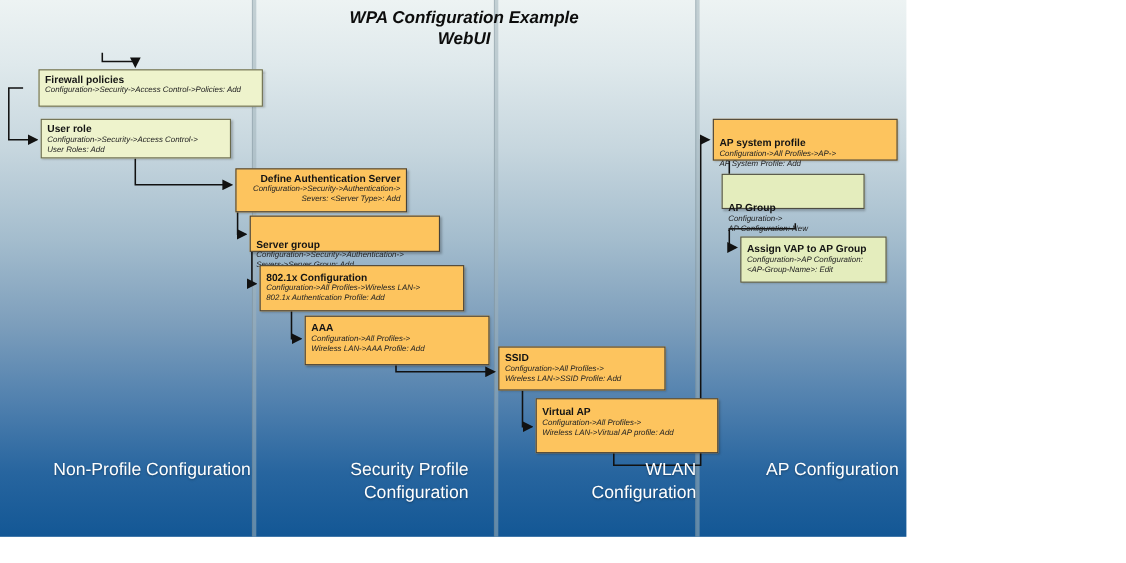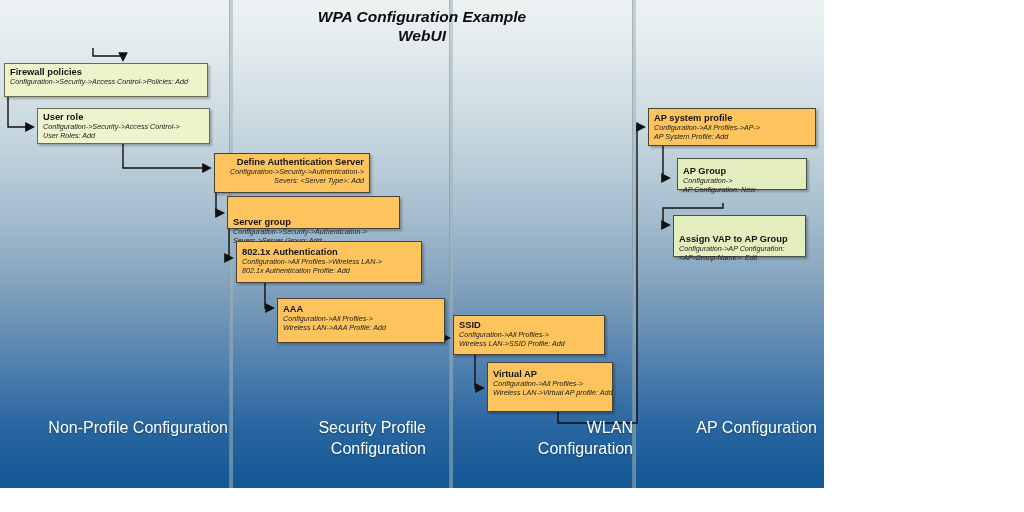--- a/index.html
+++ b/index.html
@@ -97,21 +97,21 @@
         <polyline points="723,203 723,208 663,208 663,225 669,225" marker-end="url(#arr)"></polyline>
       </g>
     </svg>
 
     <div class="diagram-title">
       <div>WPA Configuration Example</div>
       <div>WebUI</div>
     </div>
 
 
-    <div class="node green" style="left:4px;top:63px;width:204px;height:34px;">
+    <div class="node green" style="left:35px;top:63px;width:204px;height:34px;">
       <div class="nt">Firewall policies</div>
       <div class="ns">Configuration-&gt;Security-&gt;Access Control-&gt;Policies: Add</div>
     </div>
 
     <div class="node green" style="left:37px;top:108px;width:173px;height:36px;">
       <div class="nt">User role</div>
       <div class="ns">Configuration-&gt;Security-&gt;Access Control-&gt;</div>
       <div class="ns">User Roles: Add</div>
     </div>
 
@@ -121,56 +121,56 @@
       <div class="ns">Severs: &lt;Server Type&gt;: Add</div>
     </div>
 
     <div class="node orange" style="left:227px;top:196px;width:173px;height:33px;padding-top:20px;">
       <div class="nt">Server group</div>
       <div class="ns">Configuration-&gt;Security-&gt;Authentication-&gt;</div>
       <div class="ns">Severs-&gt;Server Group: Add</div>
     </div>
 
     <div class="node orange" style="left:236px;top:241px;width:186px;height:42px;padding-top:5px;">
-      <div class="nt">802.1x Authentication</div>
+      <div class="nt">802.1x Configuration</div>
       <div class="ns">Configuration-&gt;All Profiles-&gt;Wireless LAN-&gt;</div>
       <div class="ns">802.1x Authentication Profile: Add</div>
     </div>
 
-    <div class="node orange" style="left:277px;top:298px;width:168px;height:45px;padding-top:5px;">
+    <div class="node orange" style="left:277px;top:287px;width:168px;height:45px;padding-top:5px;">
       <div class="nt">AAA</div>
       <div class="ns">Configuration-&gt;All Profiles-&gt;</div>
       <div class="ns">Wireless LAN-&gt;AAA Profile: Add</div>
     </div>
 
     <div class="node orange" style="left:453px;top:315px;width:152px;height:40px;padding-top:4px;">
       <div class="nt">SSID</div>
       <div class="ns">Configuration-&gt;All Profiles-&gt;</div>
       <div class="ns">Wireless LAN-&gt;SSID Profile: Add</div>
     </div>
 
-    <div class="node orange vap-pad" style="left:487px;top:362px;width:126px;height:50px;">
+    <div class="node orange vap-pad" style="left:487px;top:362px;width:166px;height:50px;">
       <div class="nt">Virtual AP</div>
       <div class="ns">Configuration-&gt;All Profiles-&gt;</div>
       <div class="ns">Wireless LAN-&gt;Virtual AP profile: Add</div>
     </div>
 
-    <div class="node orange" style="left:648px;top:108px;width:168px;height:38px;padding-top:4px;">
+    <div class="node orange" style="left:648px;top:108px;width:168px;height:38px;padding-top:16px;">
       <div class="nt">AP system profile</div>
       <div class="ns">Configuration-&gt;All Profiles-&gt;AP-&gt;</div>
       <div class="ns">AP System Profile: Add</div>
     </div>
 
-    <div class="node apgreen" style="left:677px;top:158px;width:130px;height:32px;padding-top:7px;">
+    <div class="node apgreen" style="left:656px;top:158px;width:130px;height:32px;padding-top:25px;">
       <div class="nt">AP Group</div>
       <div class="ns">Configuration-&gt;</div>
       <div class="ns">AP Configuration: New</div>
     </div>
 
-    <div class="node apgreen" style="left:673px;top:215px;width:133px;height:42px;padding-top:18px;">
+    <div class="node apgreen" style="left:673px;top:215px;width:133px;height:42px;padding-top:5px;">
       <div class="nt">Assign VAP to AP Group</div>
       <div class="ns">Configuration-&gt;AP Configuration:</div>
       <div class="ns">&lt;AP-Group-Name&gt;: Edit</div>
     </div>
 
     <div class="col-label c0">Non-Profile Configuration</div>
     <div class="col-label c1">Security Profile
 Configuration</div>
     <div class="col-label c2">WLAN
 Configuration</div>

